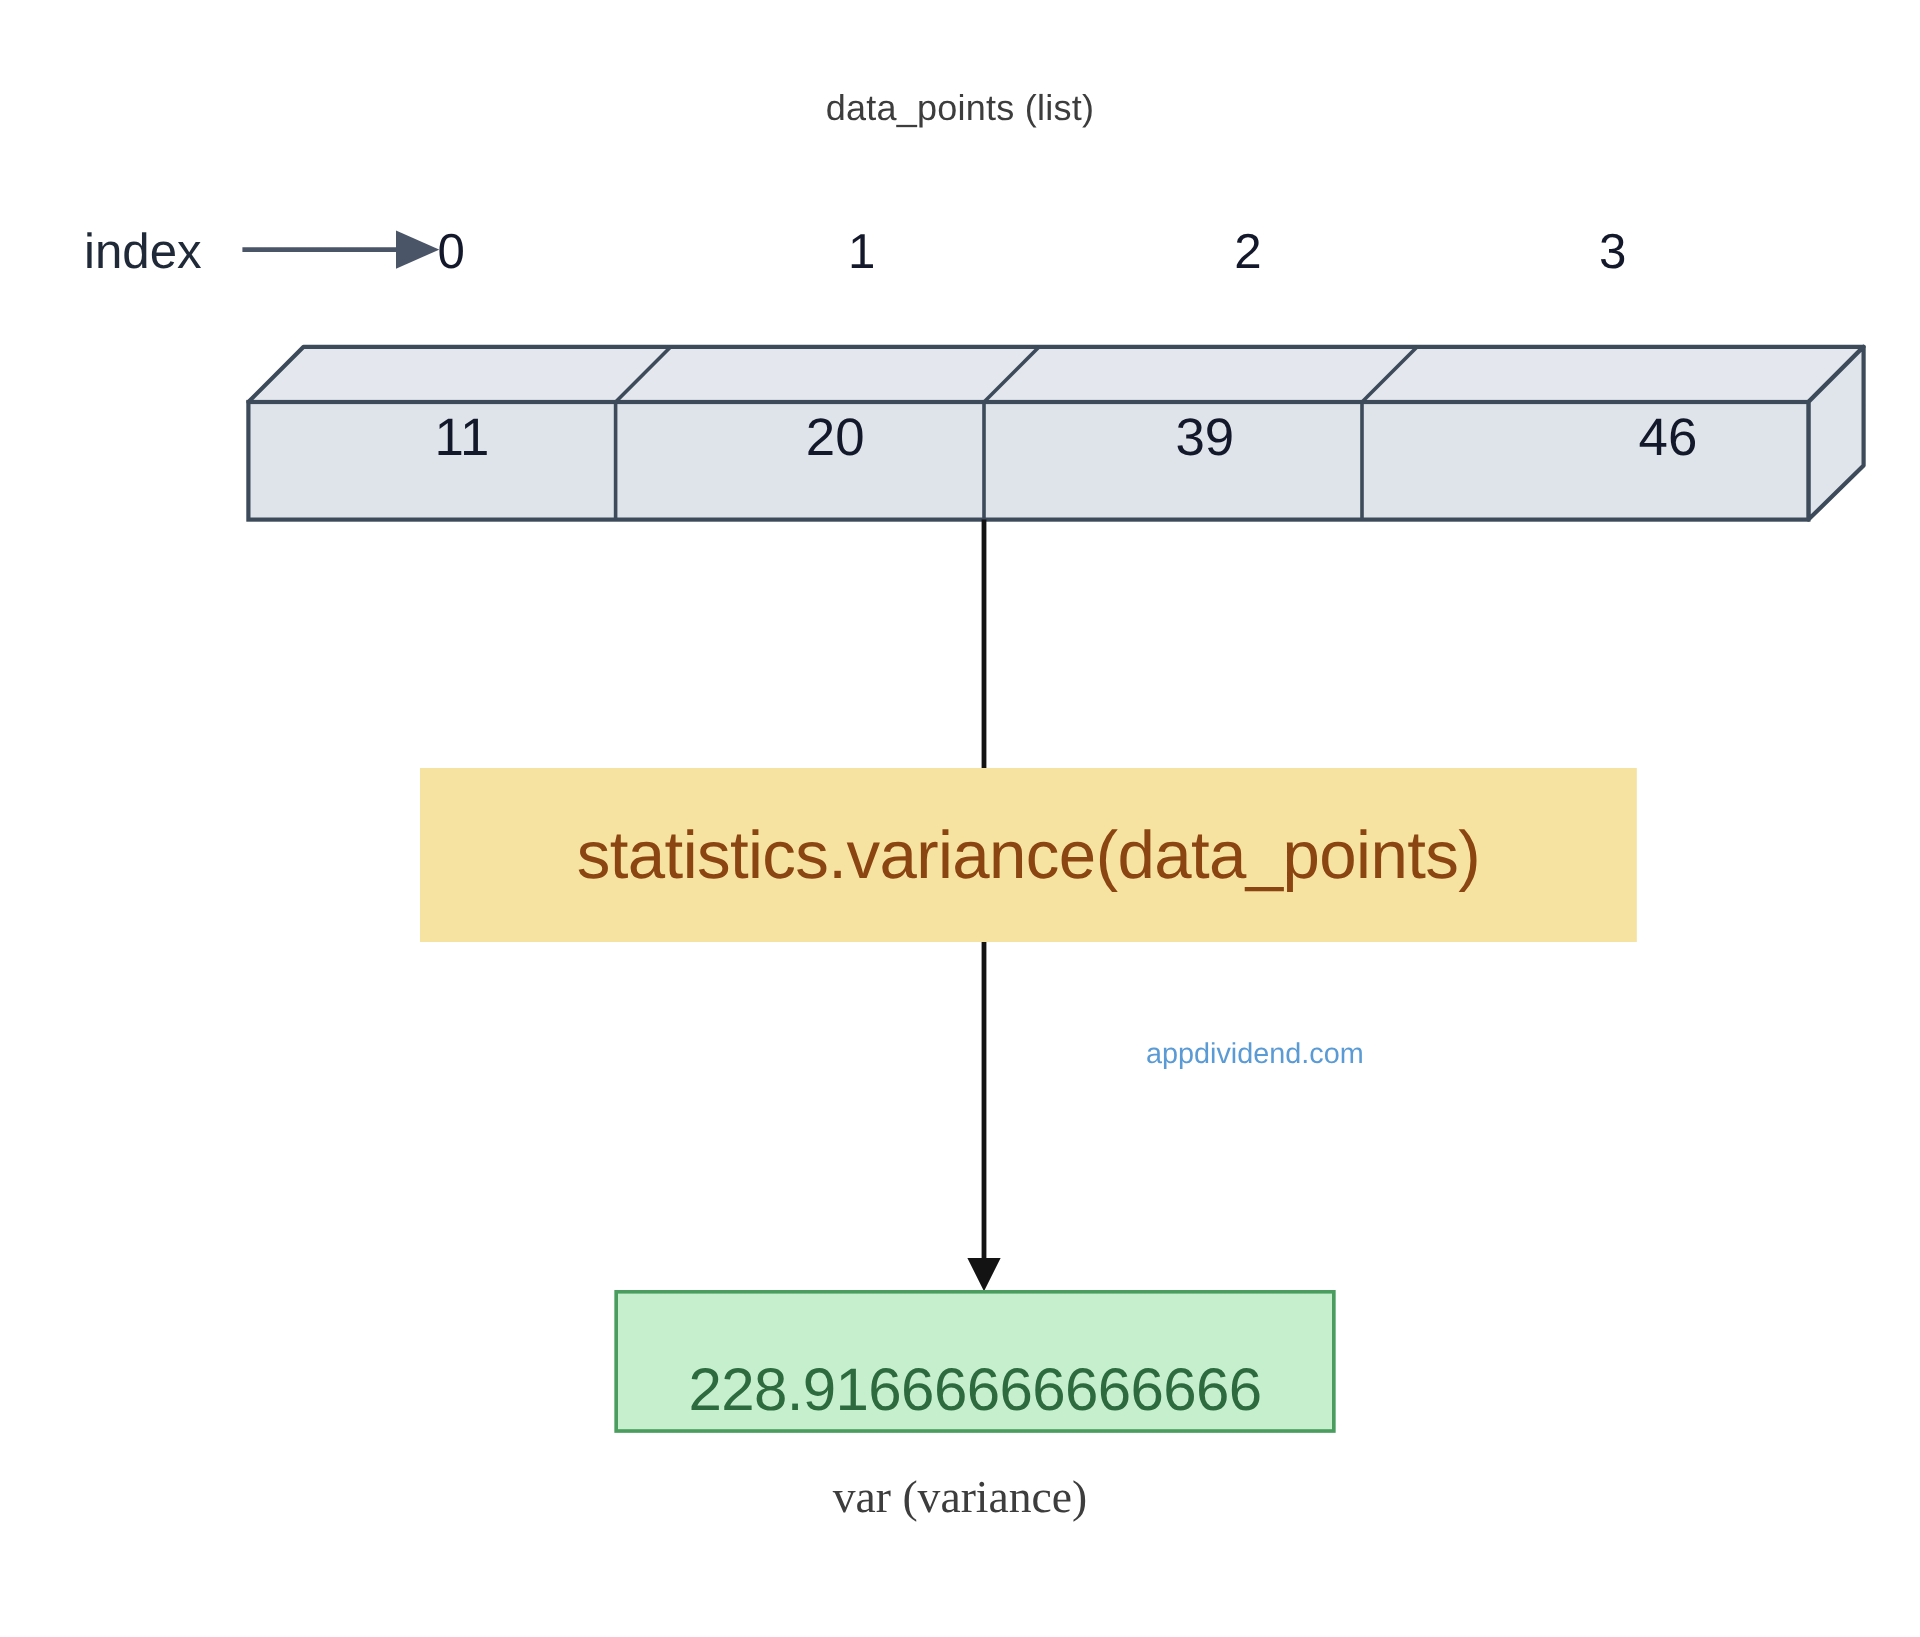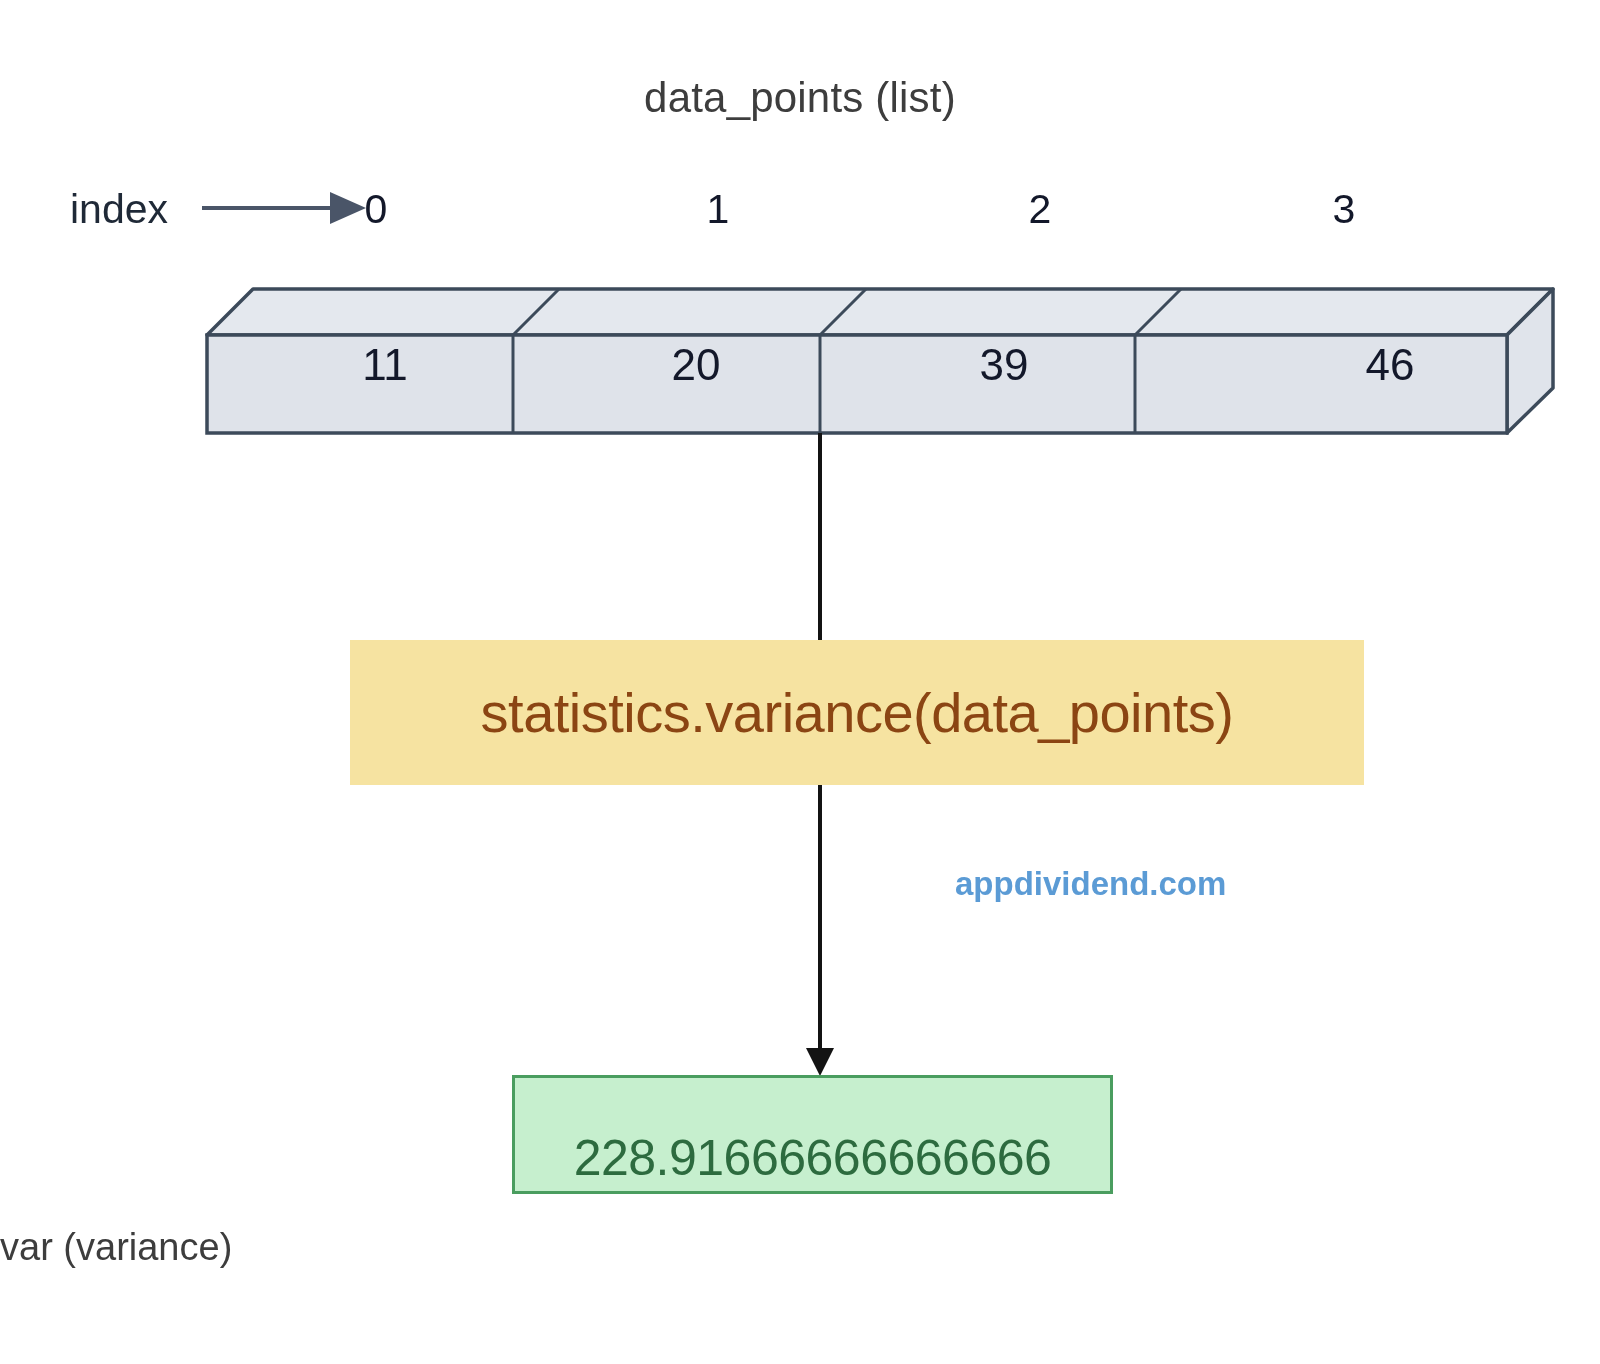--- a/index.html
+++ b/index.html
@@ -28,21 +28,21 @@
     position: absolute;
     white-space: nowrap;
   }
 
   
   #list-title {
     left: 0;
     top: 74px;
     width: 1600px;
     text-align: center;
-    font-size: 42px;
+    font-size: 30px;
     color: #3d3d3d;
     letter-spacing: 0.2px;
   }
 
   
   #index-label {
     left: 70px;
     top: 186px;
     font-size: 41px;
     color: #1f2937;
@@ -90,23 +90,22 @@
     font-size: 56px;
     color: #8b4513;
     letter-spacing: -0.5px;
     white-space: nowrap;
   }
 
   
   #watermark {
     left: 955px;
     top: 865px;
-    font-size: 33px;
+    font-size: 24px;
     color: #5b9bd5;
-    font-weight: bold;
   }
 
   
   #result-box {
     position: absolute;
     left: 512px;
     top: 1075px;
     width: 601px;
     height: 119px;
     background: #c6efce;
@@ -122,23 +121,24 @@
     letter-spacing: -0.5px;
     white-space: nowrap;
     margin-top: 47px;
   }
 
   
   #result-caption {
     left: 0;
     top: 1226px;
     width: 1600px;
-    text-align: left;
+    text-align: center;
     font-size: 38px;
     color: #3d3d3d;
+    font-family: Liberation Serif, serif;
   }
 </style>
 </head>
 <body>
 
 <div id="canvas">
 
   <div class="txt" id="list-title">data_points (list)</div>
 
   <div class="txt" id="index-label">index</div>

